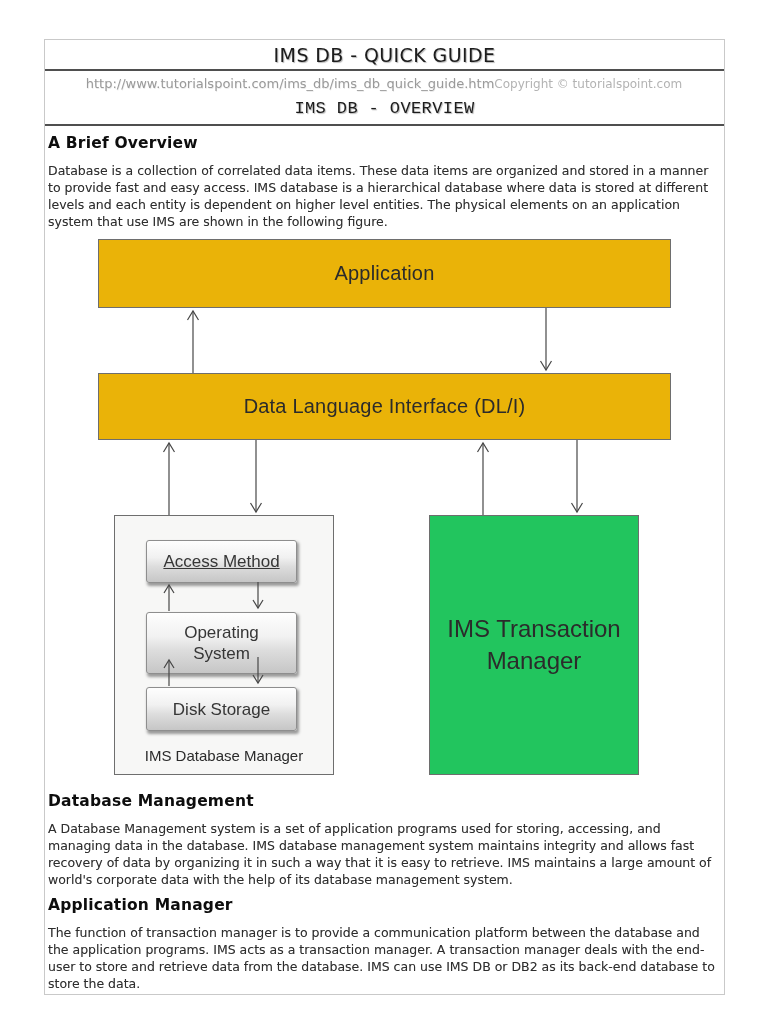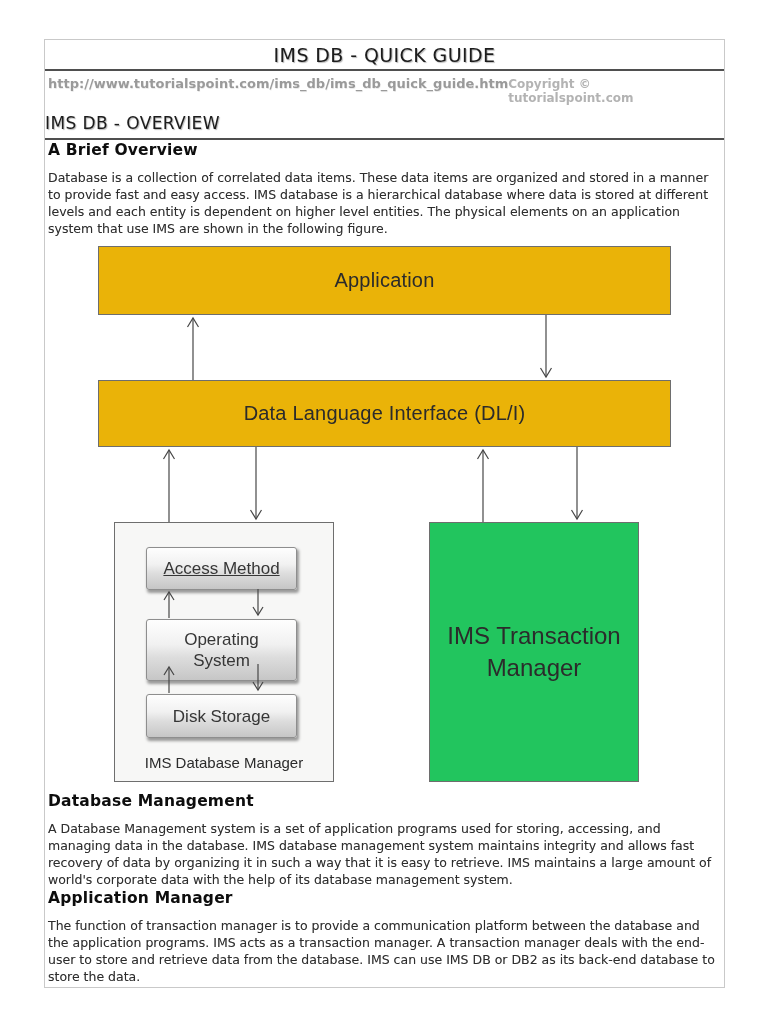--- a/index.html
+++ b/index.html
@@ -18,41 +18,40 @@
     height: 29px;
     display: flex; align-items: center; justify-content: center;
   }
   .doc-title {
     font-size: 19px; letter-spacing: .4px; color: #1c1c1c;
     text-shadow: 1px 1px 1px rgba(0,0,0,.28);
   }
   .rule { height: 2px; background: #4f4f4f; }
 
   .meta-row {
-    display: flex; justify-content: flex-start; align-items: baseline;
+    display: flex; justify-content: center; align-items: baseline;
     padding: 5px 4px 2px 3px;
-    font-weight: bold;
   }
   .doc-url { font-size: 13px; color: #9a9a9a; text-shadow: .5px .5px 0 rgba(0,0,0,.08); }
   .doc-copyright { font-size: 12px; color: #b3b3b3; }
 
   .section-title-box {
     height: 31px;
-    display: flex; align-items: center; justify-content: flex-start;
+    display: flex; align-items: center; justify-content: center; font-family: Liberation Mono, monospace;
   }
   .section-title {
     font-size: 17px; letter-spacing: .4px; color: #1c1c1c;
     text-shadow: 1px 1px 1px rgba(0,0,0,.28);
   }
 
   .content { padding: 0 4px 2px 3px; }
 
   h2.heading {
     font-size: 15.5px; font-weight: bold; color: #0d0d0d;
-    margin-top: 1px;
+    margin-top: 8px;
     letter-spacing: .2px;
   }
   p.para {
     margin-top: 10px;
     font-size: 12.5px; line-height: 17px; color: #2e2e2e;
     text-shadow: 0 0 .5px rgba(0,0,0,.25);
     max-width: 676px;
   }
 
   

